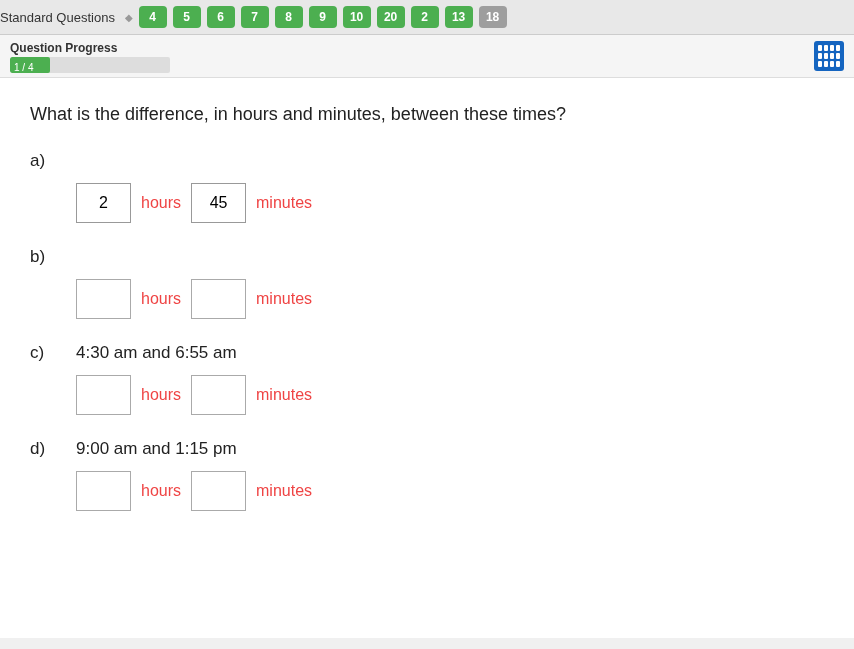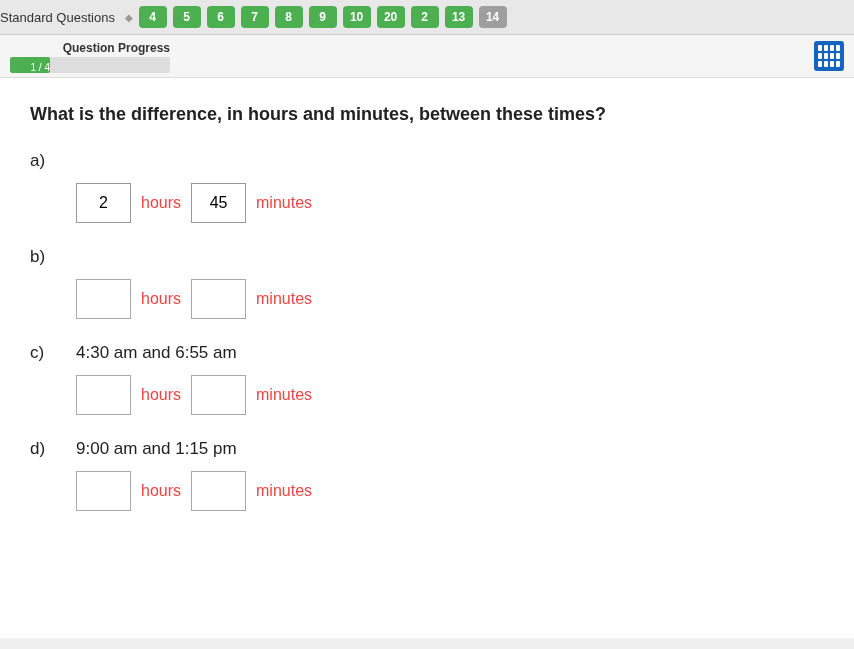--- a/index.html
+++ b/index.html
@@ -47,21 +47,20 @@
     .nav-btn-gray { background: #9e9e9e; }
 
     
     .progress-area {
       background: #f5f5f5;
       padding: 6px 10px 4px 10px;
       border-bottom: 1px solid #ddd;
       display: flex;
       align-items: flex-start;
       justify-content: space-between;
-      text-align: right;
     }
     .progress-left {
       display: flex;
       flex-direction: column;
       gap: 2px;
     }
     .progress-title {
       font-size: 12px;
       color: #333;
       font-weight: bold;
@@ -108,21 +107,20 @@
       background: white;
       padding: 24px 30px;
       min-height: 560px;
     }
 
     .question-text {
       font-size: 18px;
       color: #222;
       margin-bottom: 24px;
       line-height: 1.4;
-      font-weight: bold;
     }
 
     .sub-question {
       margin-bottom: 24px;
     }
 
     .sub-label {
       font-size: 17px;
       color: #222;
       font-weight: normal;
@@ -172,21 +170,21 @@
   <button class="nav-btn nav-btn-green">4</button>
   <button class="nav-btn nav-btn-green">5</button>
   <button class="nav-btn nav-btn-green">6</button>
   <button class="nav-btn nav-btn-green">7</button>
   <button class="nav-btn nav-btn-green">8</button>
   <button class="nav-btn nav-btn-green">9</button>
   <button class="nav-btn nav-btn-green">10</button>
   <button class="nav-btn nav-btn-green">20</button>
   <button class="nav-btn nav-btn-green">2</button>
   <button class="nav-btn nav-btn-green">13</button>
-  <button class="nav-btn nav-btn-gray">14</button>
+  <button class="nav-btn nav-btn-gray">18</button>
 </div>
 
 <div class="progress-area">
   <div class="progress-left">
     <span class="progress-title">Question Progress</span>
     <div class="progress-bar-wrapper">
       <div class="progress-bar-container">
         <div class="progress-bar-fill" style="width:25%">
           <span class="marks-label">1 / 4 Marks</span>
         </div>

